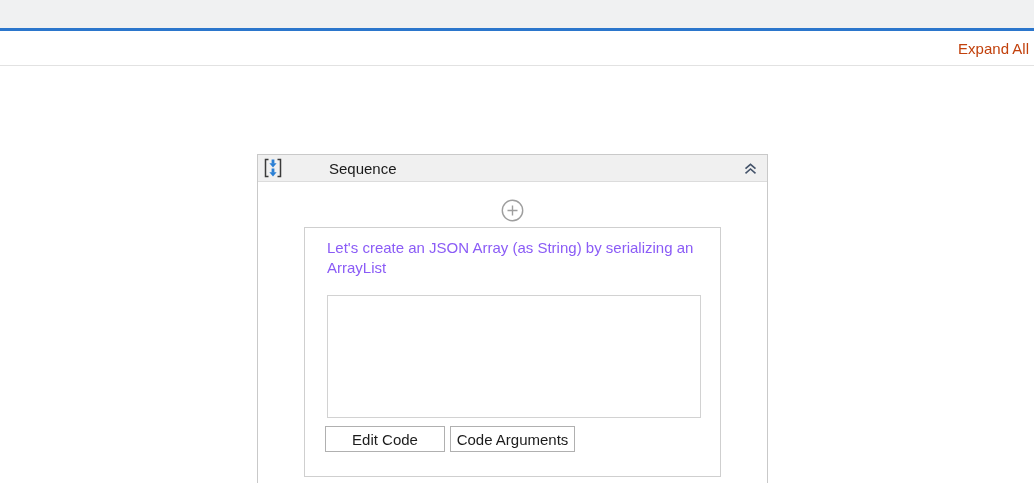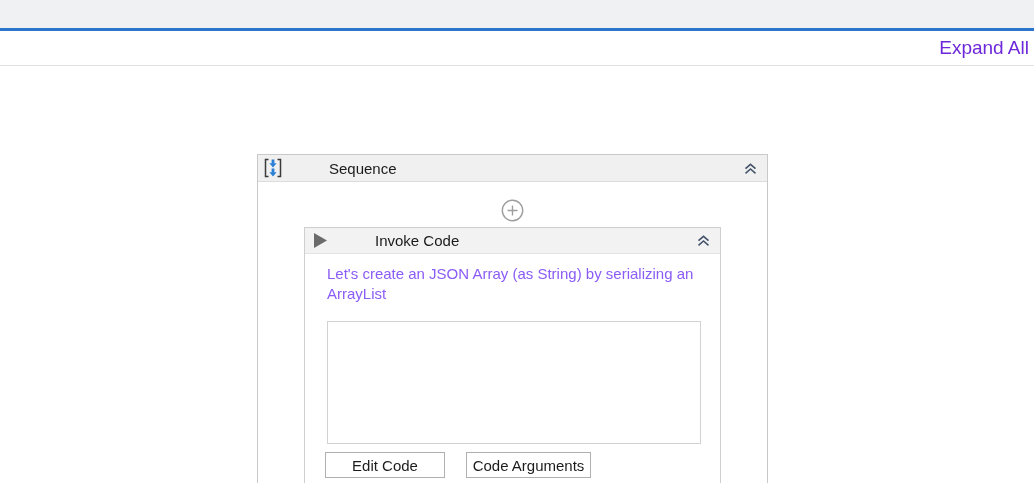--- a/index.html
+++ b/index.html
@@ -22,22 +22,22 @@
   .designer-toolbar {
     width: 100%; height: 35px;
     background: #ffffff;
     border-bottom: 1px solid #e2e2e2;
     display: flex;
     align-items: center;
     justify-content: flex-end;
     padding-right: 5px;
   }
   .expand-all {
-    font-size: 19px;
-    color: #6d28d9;
+    font-size: 15px;
+    color: #c2410c;
     cursor: pointer;
     white-space: nowrap;
   }
   
   .canvas {
     position: relative;
     width: 1034px; height: 417px;
     background: #ffffff;
     overflow: hidden;
   }
@@ -115,21 +115,21 @@
   .code-preview {
     margin-top: 17px;
     width: 374px;
     height: 123px;
     border: 1px solid #d2d2d2;
     background: #ffffff;
   }
   .button-row {
     margin-top: 8px;
     display: flex;
-    gap: 21px;
+    gap: 5px;
     margin-left: -2px;
   }
   .action-btn {
     height: 26px;
     background: #ffffff;
     border: 1px solid #b0b0b0;
     font-family: "Liberation Sans", "DejaVu Sans", sans-serif;
     font-size: 15px;
     color: #1c1c1c;
     cursor: pointer;
@@ -181,35 +181,20 @@
       <div class="add-row">
         <span class="add-btn">
           <svg width="23" height="23" viewBox="0 0 23 23">
             <circle cx="11.5" cy="11.5" r="10.2" fill="none" stroke="#9e9e9e" stroke-width="1.4"></circle>
             <path d="M11.5 6.5 V16.5 M6.5 11.5 H16.5" stroke="#9e9e9e" stroke-width="1.4"></path>
           </svg>
         </span>
       </div>
 
       <div class="invoke-card">
-        <div class="card-header">
-          <span>
-            <svg width="18" height="19" viewBox="0 0 18 19">
-              <polygon points="3,2 16,9.5 3,17" fill="#6b6b6b"></polygon>
-            </svg>
-          </span>
-          <span class="title">Invoke Code</span>
-          <span class="spacer"></span>
-          <span class="collapse-btn">
-            <svg width="17" height="17" viewBox="0 0 17 17">
-              <path d="M3.5 8.6 L8.5 4.3 L13.5 8.6" fill="none" stroke="#44536a" stroke-width="1.6"></path>
-              <path d="M3.5 13.3 L8.5 9 L13.5 13.3" fill="none" stroke="#44536a" stroke-width="1.6"></path>
-            </svg>
-          </span>
-        </div>
 
         <div class="invoke-body">
           <div class="annotation">Let's create an JSON Array (as String) by serializing an ArrayList</div>
 
           <div class="code-preview"></div>
 
           <div class="button-row">
             <button class="action-btn btn-edit-code">Edit Code</button>
             <button class="action-btn btn-edit-args">Code Arguments</button>
           </div>

